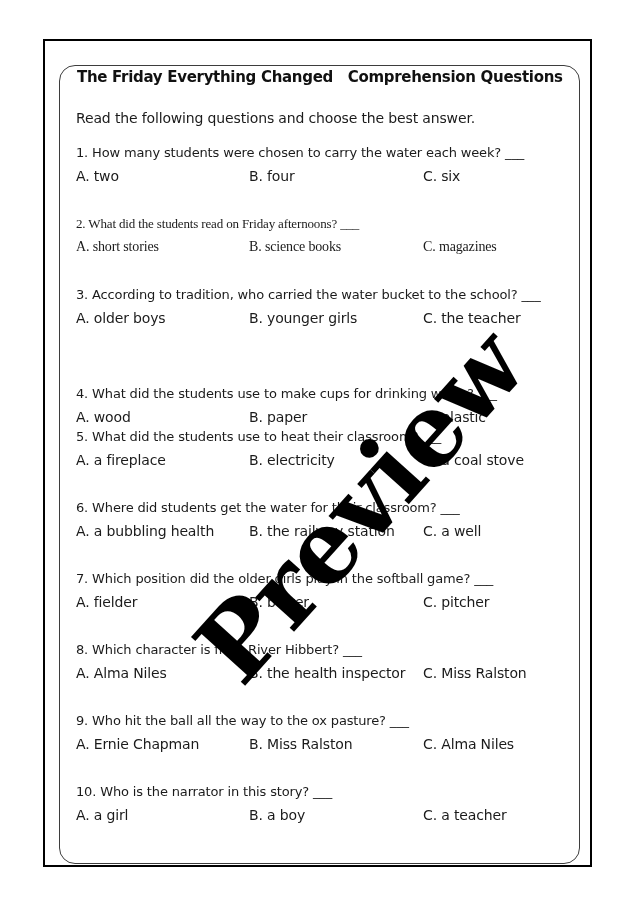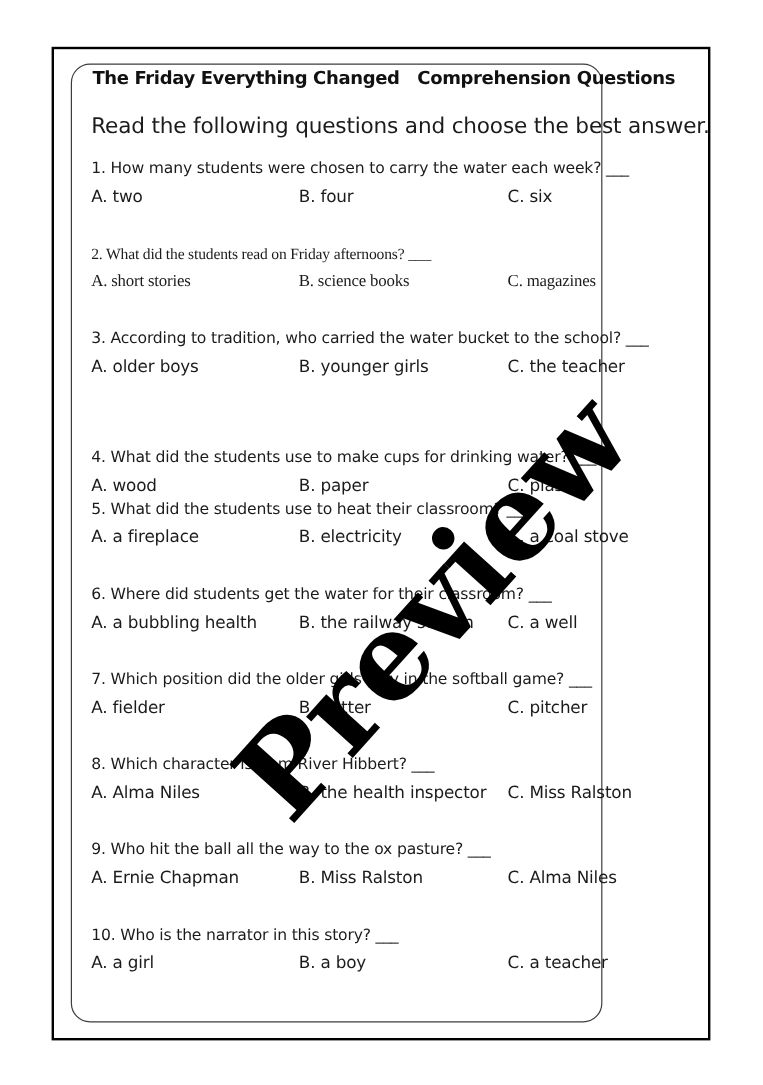--- a/index.html
+++ b/index.html
@@ -16,22 +16,22 @@
   .sheet {
     position: absolute;
     left: 43px; top: 39px;
     width: 549px; height: 828px;
     border: 2px solid #000000;
     box-sizing: border-box;
     background: #ffffff;
   }
   .card {
     position: absolute;
-    left: 14px; top: 12px;
-    width: 443px; height: 799px;
+    left: 14px; top: 24px;
+    width: 521px; height: 799px;
     border: 1.5px solid #3d3d3d;
     border-radius: 16px;
     box-sizing: border-box;
     background: #ffffff;
   }
 
   .title {
     position: absolute;
     left: 17px; top: 2px;
     margin: 0;
@@ -39,21 +39,21 @@
     font-weight: bold;
     letter-spacing: -0.3px;
     line-height: 19px;
     white-space: pre;
     color: #111111;
   }
   .instructions {
     position: absolute;
     left: 16px; top: 44px;
     margin: 0;
-    font-size: 18px;
+    font-size: 14px;
     letter-spacing: -0.15px;
     line-height: 16px;
     white-space: nowrap;
   }
 
   .questions { position: absolute; inset: 0; }
   .q { position: absolute; left: 0; width: 100%; height: 71px; }
   .q-text {
     position: absolute; left: 16px; top: 0;
     font-size: 13px; letter-spacing: -0.15px; line-height: 16px;

